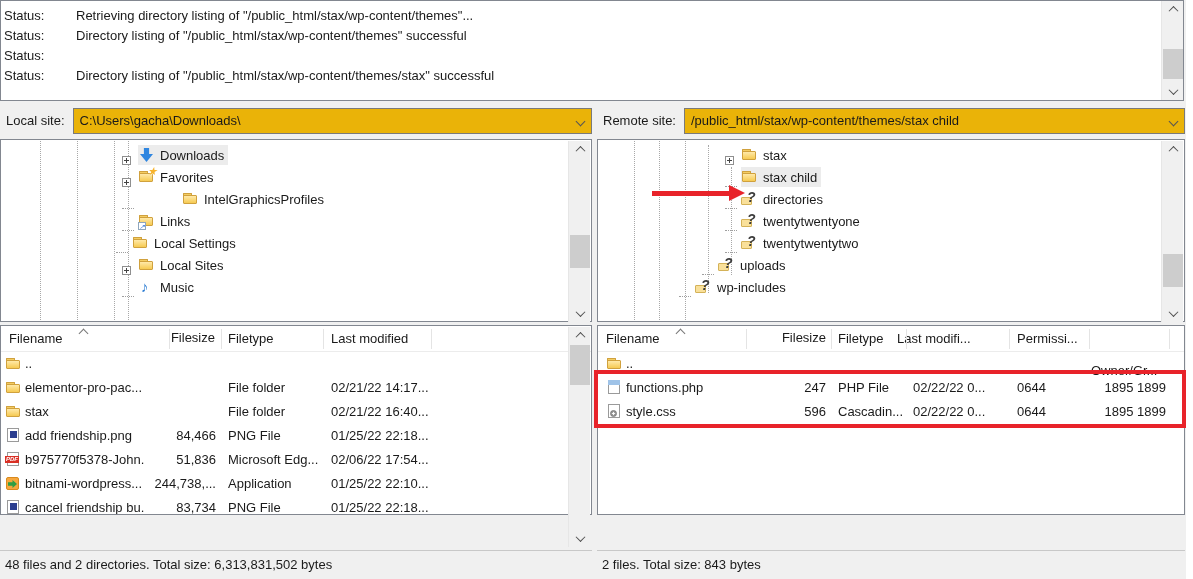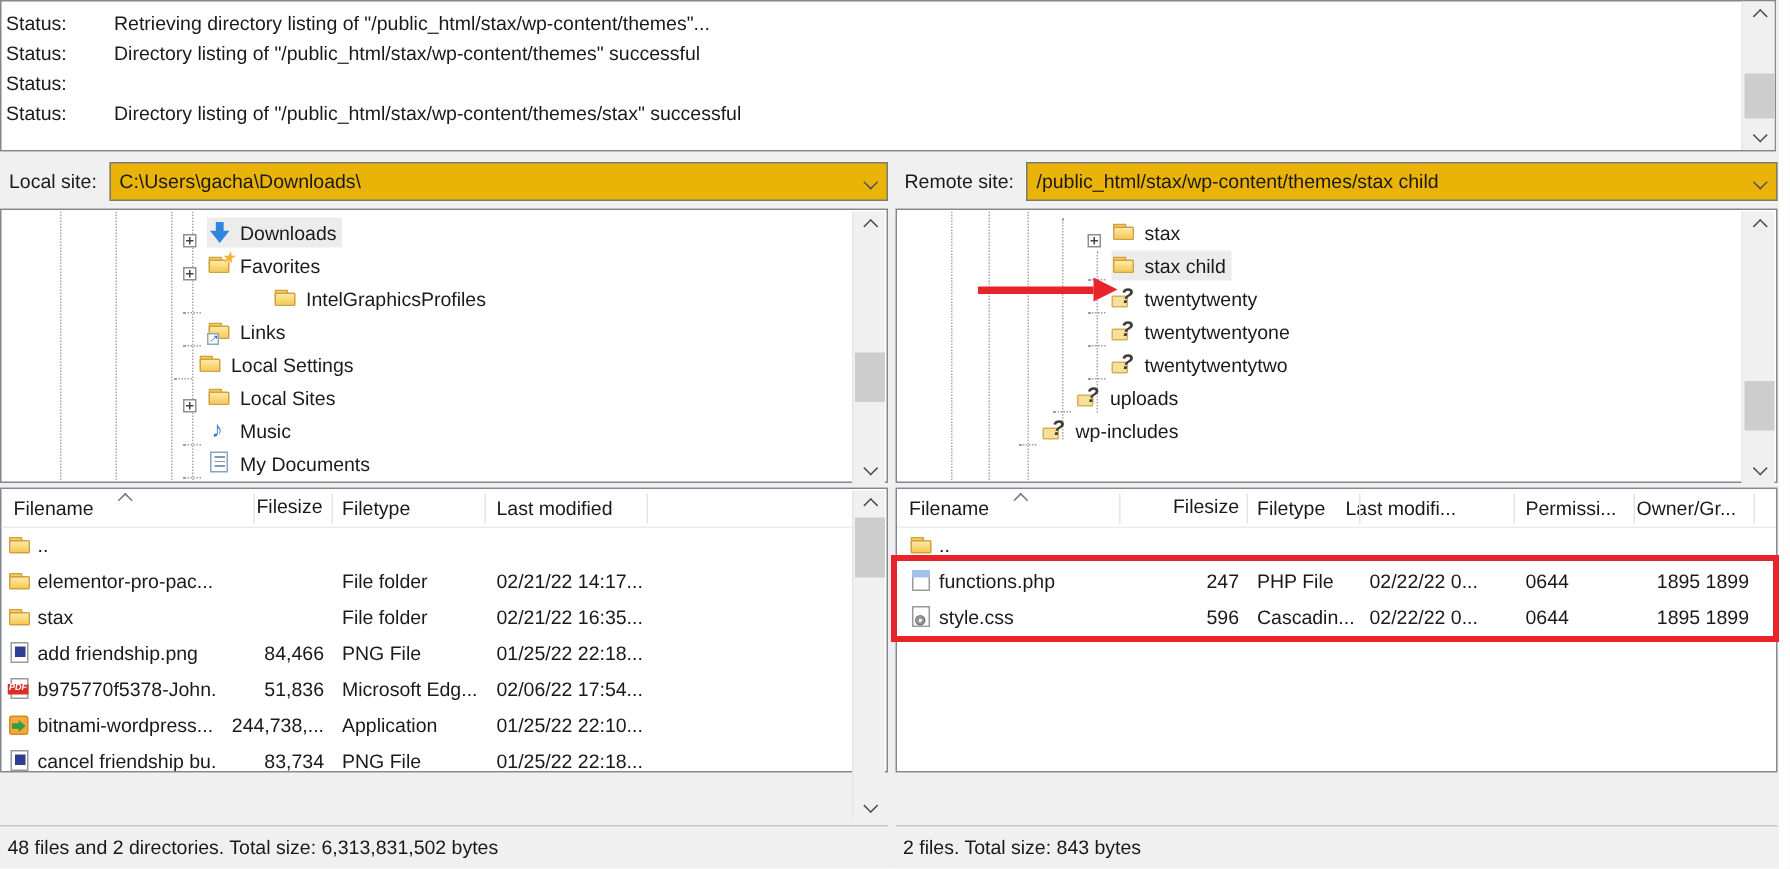--- a/index.html
+++ b/index.html
@@ -223,29 +223,20 @@
         </div>
         <div class="tree-row" style="padding-left: 120px;">
           <span class="stub"></span>
           <span class="row-core">
             <span class="icon i-music">
               <i class="glyph">♪</i>
             </span>
             <span class="tlabel">Music</span>
           </span>
         </div>
-        <div class="tree-row" style="padding-left: 120px;">
-          <span class="stub"></span>
-          <span class="row-core">
-            <span class="icon i-doc">
-              <i class="page"></i>
-            </span>
-            <span class="tlabel">My Documents</span>
-          </span>
-        </div>
         <div class="tree-row" style="padding-left: 120px;"></div>
       </div>
     <div class="sb" style="right:1px;top:1px;height:181px;border-left:1px solid #e6e6e6;">
       <span class="btn top">
           <i class="ch up"></i>
         </span>
       <span class="thumb" style="top:94px;height:33px;"></span>
       <span class="btn bot">
           <i class="ch dn"></i>
         </span>
@@ -277,21 +268,21 @@
             <span class="tlabel">stax child</span>
           </span>
         </div>
         <div class="tree-row" style="padding-left: 126px;">
           <span class="stub"></span>
           <span class="row-core">
             <span class="icon i-folder-q">
               <i class="fq"></i>
               <i class="q">?</i>
             </span>
-            <span class="tlabel">twentytwenty</span>
+            <span class="tlabel">directories</span>
           </span>
         </div>
         <div class="tree-row" style="padding-left: 126px;">
           <span class="stub"></span>
           <span class="row-core">
             <span class="icon i-folder-q">
               <i class="fq"></i>
               <i class="q">?</i>
             </span>
             <span class="tlabel">twentytwentyone</span>
@@ -365,21 +356,21 @@
           <span class="lcell" style="left: 24px; width: 120px;">elementor-pro-pac...</span>
           <span class="lcell r" style="left: 120px; width: 95px;"></span>
           <span class="lcell" style="left: 227px; width: 96px;">File folder</span>
           <span class="lcell" style="left: 330px; width: 110px;">02/21/22 14:17...</span>
         </div>
         <div class="lrow">
           <span class="lcell" style="left: 4px; width: 18px;"><span class="icon i-folder"><i class="fbody"></i></span></span>
           <span class="lcell" style="left: 24px; width: 120px;">stax</span>
           <span class="lcell r" style="left: 120px; width: 95px;"></span>
           <span class="lcell" style="left: 227px; width: 96px;">File folder</span>
-          <span class="lcell" style="left: 330px; width: 110px;">02/21/22 16:35...</span>
+          <span class="lcell" style="left: 330px; width: 110px;">02/21/22 16:40...</span>
         </div>
         <div class="lrow">
           <span class="lcell" style="left: 4px; width: 18px;"><span class="icon i-png"><i class="page"></i><i class="chip"></i></span></span>
           <span class="lcell" style="left: 24px; width: 120px;">add friendship.png</span>
           <span class="lcell r" style="left: 120px; width: 95px;">84,466</span>
           <span class="lcell" style="left: 227px; width: 96px;">PNG File</span>
           <span class="lcell" style="left: 330px; width: 110px;">01/25/22 22:18...</span>
         </div>
         <div class="lrow">
           <span class="lcell" style="left: 4px; width: 18px;"><span class="icon i-pdf"><i class="page"></i><i class="band">PDF</i></span></span>
@@ -420,21 +411,21 @@
     </div>
   </section>
 
   <section class="panel listpanel right">
     <div class="listhead" id="remote-head">
         <span class="hcell" style="left: 8px; width: 130px;">Filename</span>
         <span class="hcell lcell r" style="left: 150px; width: 78px; text-align: right;">Filesize</span>
         <span class="hcell" style="left: 240px; width: 64px;">Filetype</span>
         <span class="hcell" style="left: 299px; width: 92px;">Last modifi...</span>
         <span class="hcell" style="left: 419px; width: 68px;">Permissi...</span>
-        <span class="hcell" style="left: 493px; width: 74px;">Owner/Gr...</span>
+        <span class="hcell" style="left: 493px; width: 74px; margin-top: 32px;">Owner/Gr...</span>
         <i class="hdiv" style="left: 148px;"></i>
         <i class="hdiv" style="left: 233px;"></i>
         <i class="hdiv" style="left: 308px;"></i>
         <i class="hdiv" style="left: 411px;"></i>
         <i class="hdiv" style="left: 491px;"></i>
         <i class="hdiv" style="left: 571px;"></i>
         <i class="sortcaret" style="left: 78px;"></i>
       </div>
     <div class="listbody" id="remote-list">
         <div class="lrow">

